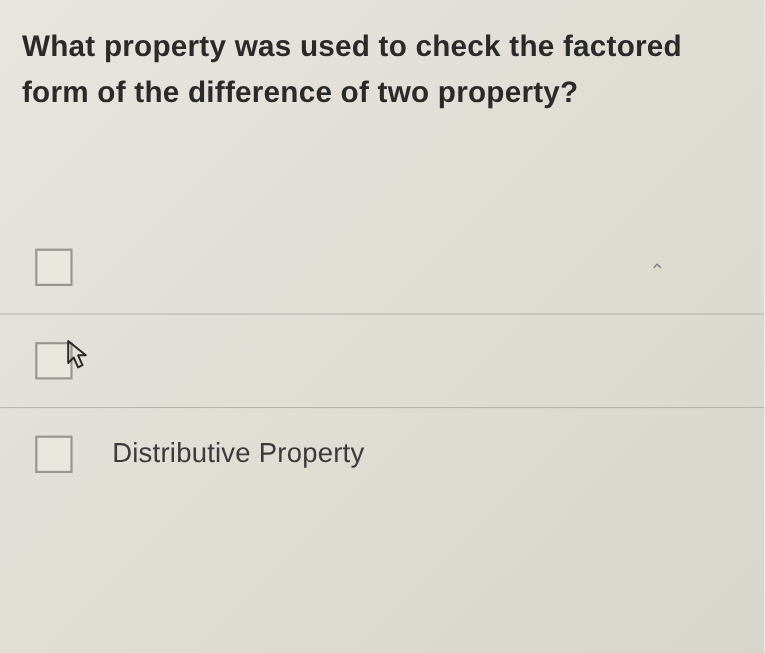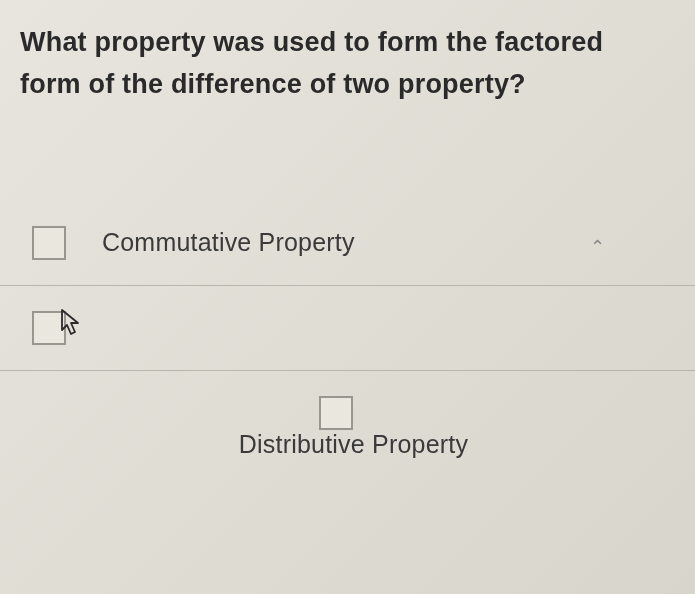--- a/index.html
+++ b/index.html
@@ -30,21 +30,20 @@
     }
     .option-row {
       display: flex;
       align-items: center;
       padding: 25px 20px 25px 32px;
       border-bottom: 1px solid #b8b5ad;
       position: relative;
     }
     .option-row:last-child {
       border-bottom: none;
-      flex-direction: column;
     }
     .checkbox {
       width: 34px;
       height: 34px;
       border: 2px solid #999690;
       background: #eae7df;
       flex-shrink: 0;
       margin-right: 36px;
       cursor: pointer;
     }
@@ -68,30 +67,29 @@
       top: 35px;
       font-size: 18px;
       color: #888;
     }
   </style>
 </head>
 <body>
 
 <div class="question-container">
   <div class="question-text">
-    <span>What property was used to form the factored</span><br>
+    <span>What property was used to check the factored</span><br>
     <span>form of the difference of two property?</span>
   </div>
 </div>
 
 <div class="options-container">
 
   <div class="option-row">
     <div class="checkbox"></div>
-    <span class="option-label">Commutative Property</span>
     <span class="tilde-mark">⌃</span>
   </div>
 
   <div class="option-row">
     <div class="checkbox"></div>
     <svg class="cursor-icon" viewBox="0 0 24 30">
       <path d="M 2 2 L 2 22 L 7 17 L 11 26 L 15 24 L 11 15 L 18 15 Z" fill="none" stroke="#2a2a2a" stroke-width="1.8" stroke-linejoin="round"></path>
     </svg>
   </div>
 

